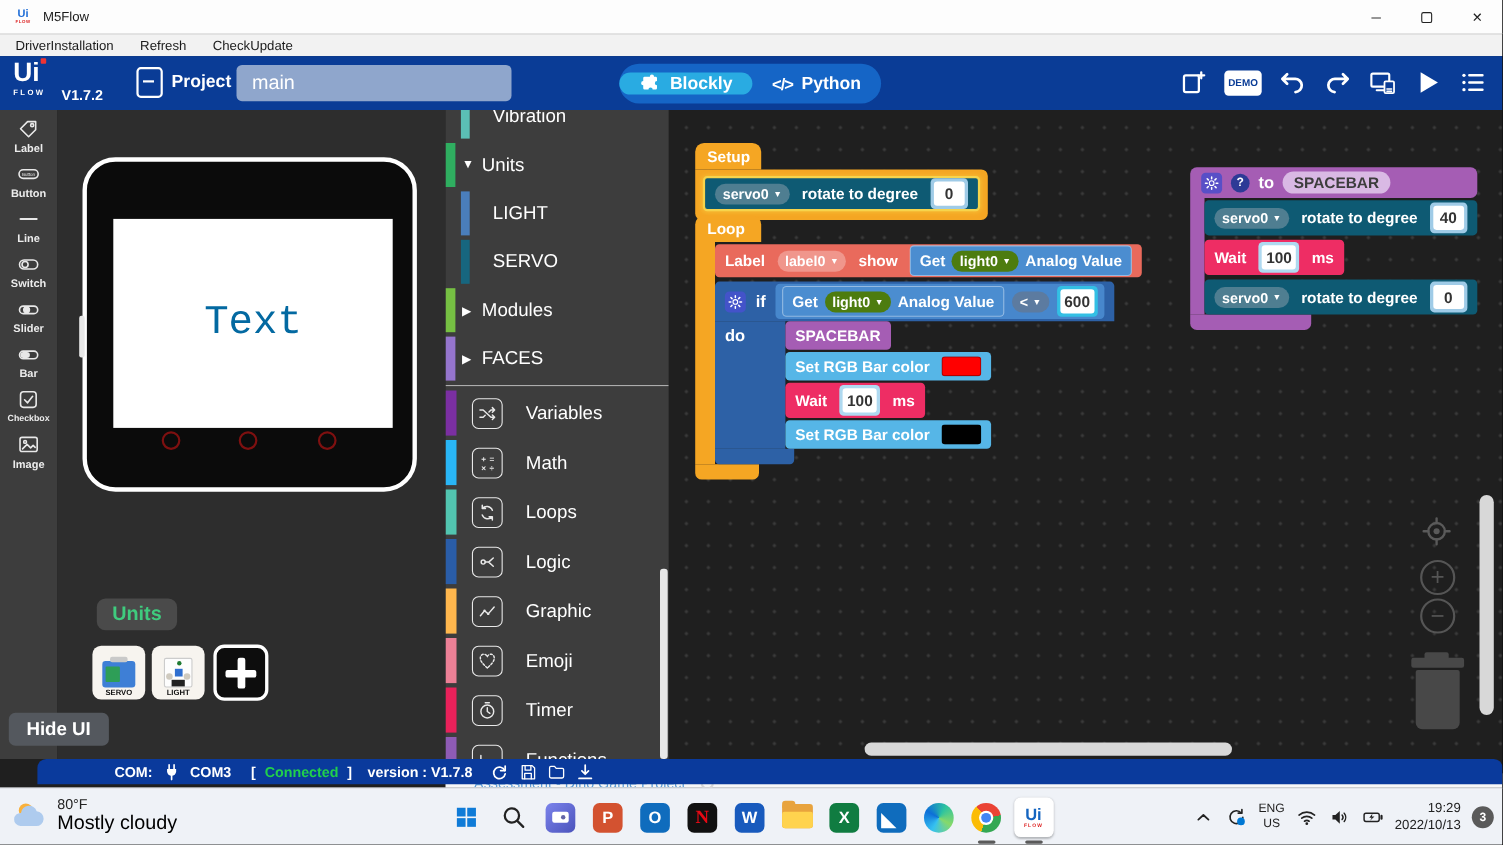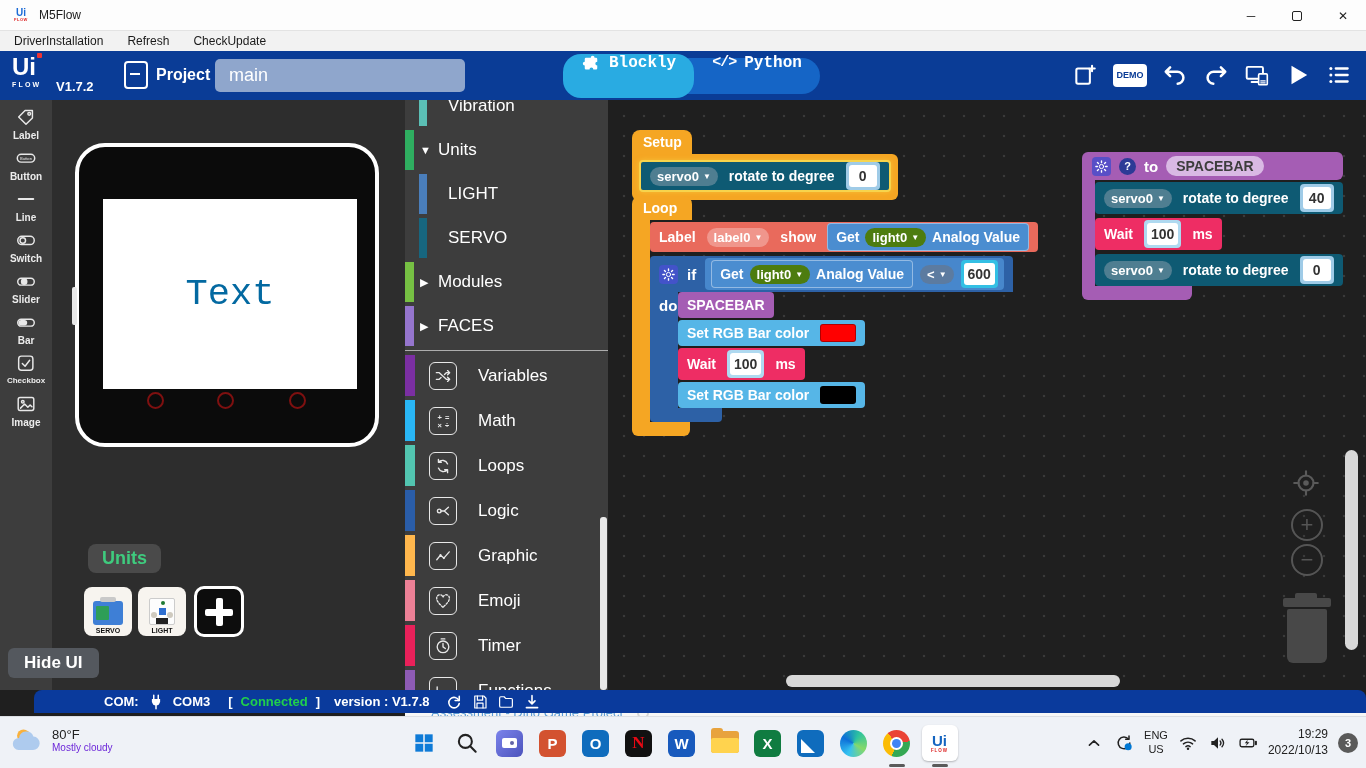--- a/index.html
+++ b/index.html
@@ -26,21 +26,21 @@
 .logo .big { color:#fff; font-weight:800; font-size:24px; letter-spacing:0; position:relative; }
 .logo .big .idot { position:absolute; right:-1px; top:-2px; width:5px; height:5px; background:#E33; border-radius:1px; }
 .logo .small { color:#fff; font-weight:800; font-size:7px; letter-spacing:2.2px; margin-top:2px; }
 .hver { position:absolute; left:56px; top:28px; color:#fff; font-size:13px; font-weight:700; }
 .project { position:absolute; left:124px; top:10px; display:flex; align-items:center; gap:8px; color:#fff; }
 .doc-ic { width:24px; height:28px; border:2px solid #fff; border-radius:4px; position:relative; }
 .doc-ic::after { content:""; position:absolute; left:4px; top:10px; width:10px; height:2px; background:#fff; }
 .project span.plabel { font-size:16px; font-weight:700; }
 .proj-input { position:absolute; left:215px; top:8px; width:250px; height:33px; background:#8FA6CC; border:none; border-radius:5px; color:#fff; font-size:18px; padding-left:14px; font-family:"Liberation Sans",sans-serif; }
 .tabs-pill { position:absolute; left:563px; top:7px; height:36px; background:#1565C6; border-radius:18px; display:flex; align-items:center; }
-.tab-seg { height:44px; display:flex; align-items:flex-start; gap:8px; padding:0 18px; color:#fff; font-size:16px; font-weight:600; border-radius:18px;font-family:Liberation Mono, monospace; }
+.tab-seg { height:20px; display:flex; align-items:flex-end; gap:8px; padding:0 18px; color:#fff; font-size:16px; font-weight:600; border-radius:18px; }
 .tab-seg.active { background:#29ABE2; }
 .tab-ic { width:20px; height:20px; color:#fff; }
 .code-glyph { font-weight:700; font-size:15px; letter-spacing:-1px; }
 .h-actions { position:absolute; right:14px; top:11px; display:flex; align-items:center; gap:15px; }
 .h-act { width:26px; height:26px; color:#fff; }
 .demo-btn { width:34px; height:23px; background:#fff; border-radius:4px; display:flex; align-items:center; justify-content:center; color:#0A3C96; font-size:9px; font-weight:800; }
 
 
 .widgetbar { position:absolute; left:0; top:100px; width:52px; height:590px; background:#3D3D3D; display:flex; flex-direction:column; align-items:center; padding-top:6px; }
 .widget { display:flex; flex-direction:column; align-items:center; gap:2px; height:41px; width:52px; color:#ECECEC; }
@@ -108,21 +108,21 @@
 .p-light { background:#4d7c0f; }
 .p-op { background:#5C7BA0; }
 .shadow-num { border-radius:4px; padding:3px; display:flex; }
 .sn-blue { background:#9FCBE7; }
 .sn-cyan { background:#33BFE4; }
 .sn-wait { background:#AFD9F0; }
 .numfield { background:#fff; color:#333; border-radius:3px; min-width:28px; height:22px; display:flex; align-items:center; justify-content:center; font-size:14px; font-weight:700; padding:0 4px; }
 .salmon { background:#E96A5C; height:30px; }
 .getblk { background:#4B8DD0; border:1px solid rgba(255,255,255,.4); border-radius:4px; height:28px; display:flex; align-items:center; gap:6px; padding:0 8px; font-size:14px; font-weight:600; color:#fff; white-space:nowrap; }
 .ifhdr { background:#2D61A6; height:36px; border-radius:4px 4px 0 0; display:flex; align-items:center; gap:9px; padding:0 9px; color:#fff; font-size:15px; font-weight:600; }
-.ifspine { width:28px; background:#2D61A6; color:#fff; font-size:15px; font-weight:600; padding:5px 0 0 9px; }
+.ifspine { width:64px; background:#2D61A6; color:#fff; font-size:15px; font-weight:600; padding:5px 0 0 9px; }
 .iffoot { width:72px; height:14px; background:#2D61A6; border-radius:0 0 4px 4px; }
 .cmp { background:#4787CC; border-radius:4px; height:32px; display:flex; align-items:center; gap:7px; padding:0 6px; }
 .gearsq { width:19px; height:19px; background:#4353C9; border-radius:4px; color:#fff; display:flex; align-items:center; justify-content:center; padding:2px; }
 .purple { background:#A55DB4; height:26px; font-weight:700; }
 .ltblue { background:#56B6E7; height:26px; }
 .swatch { width:36px; height:18px; border-radius:3px; border:1px solid rgba(0,0,0,.3); }
 .pink { background:#EE2D64; height:32px; }
 .funchdr { background:#A55DB4; height:28px; border-radius:6px 6px 6px 0; display:flex; align-items:center; gap:8px; padding:0 10px; color:#fff; font-size:15px; font-weight:600; }
 .funcspine { width:13px; background:#A55DB4; }
 .funcfoot { width:110px; height:14px; background:#A55DB4; border-radius:0 0 6px 6px; }
@@ -144,21 +144,21 @@
 .behind-sliver .bcirc { display:inline-block; width:12px; height:12px; border:2px solid #D5D5D5; border-radius:50%; margin-left:14px; vertical-align:middle; }
 .statusbar { position:absolute; left:34px; top:690px; width:1332px; height:23px; background:#0A3A9C; border-radius:8px 8px 0 0; display:flex; align-items:center; gap:8px; padding-left:70px; color:#fff; font-size:13px; font-weight:700; z-index:4; }
 .sb-ic { width:18px; height:18px; color:#fff; }
 .sb-green { color:#21D04B; }
 
 
 .taskbar { position:absolute; left:0; top:716px; width:1366px; height:68px; background:#EFF2F7; border-top:1px solid #DCDFE4; z-index:6; }
 .weather { position:absolute; left:10px; top:6px; display:flex; align-items:center; gap:8px; }
 .wicon { position:relative; width:34px; height:34px; }
 .wtxt .t1 { font-size:13px; color:#222; }
-.wtxt .t2 { font-size:10px; color:#6d28d9; }
+.wtxt .t2 { font-size:18px; color:#000000; }
 .apps { position:absolute; left:402px; top:0; height:52px; display:flex; }
 .tb-app { position:relative; width:43px; height:52px; display:flex; align-items:center; justify-content:center; }
 .appicon { width:26px; height:26px; color:#1B70D2; display:block; }
 .appicon.dark { color:#222; }
 .appsq { width:27px; height:27px; border-radius:6px; color:#fff; font-weight:700; font-size:15px; display:flex; align-items:center; justify-content:center; }
 .cam { width:15px; height:10px; background:#fff; border-radius:2px; position:relative; }
 .cam::after { content:""; position:absolute; right:3px; top:3px; width:4px; height:4px; background:#6264A7; border-radius:50%; }
 .snip { width:0; height:0; border-left:14px solid #fff; border-top:14px solid transparent; margin-top:6px; margin-right:6px; }
 .folder { position:relative; width:28px; height:24px; display:block; }
 .folder-back { position:absolute; left:0; top:0; width:28px; height:22px; background:#E8A33D; border-radius:3px; }

